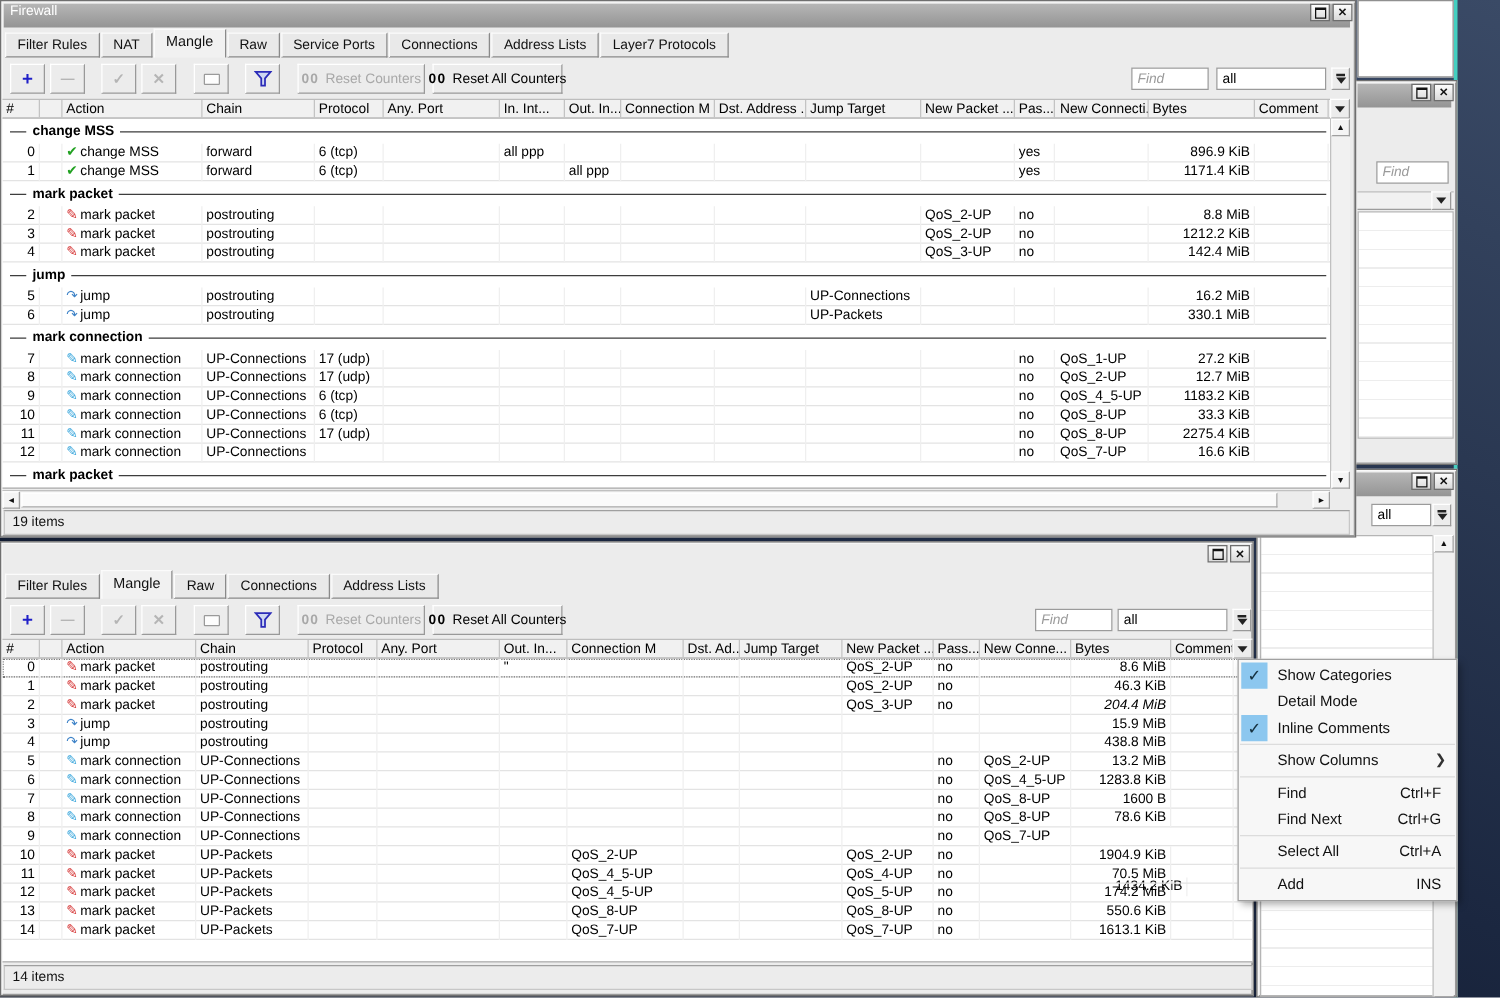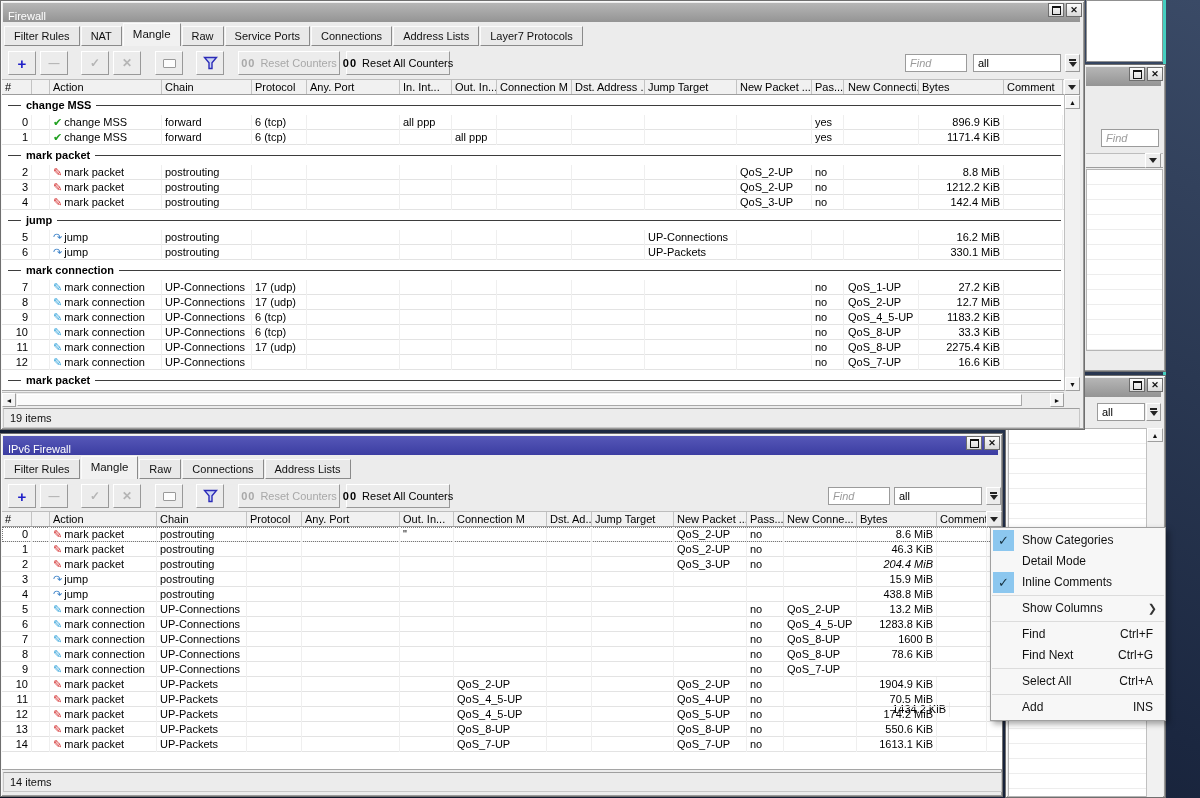--- a/index.html
+++ b/index.html
@@ -5,21 +5,21 @@
   * { margin:0; padding:0; box-sizing:border-box; }
   html,body { width:1200px; height:798px; overflow:hidden; }
   body { font-family:"Liberation Sans", sans-serif; font-size:11px; position:relative;
          background:linear-gradient(205deg,#3a4a66 0%,#2a3852 28%,#1b2740 55%,#111a2e 80%,#0c1322 100%); }
   .accent-line { position:absolute; top:0; width:3px; height:798px; background:#45cfc0; }
 
   
   .win { position:absolute; background:#ececec; border:1px solid #6f6f6f;
          box-shadow: inset 1px 1px 0 #f9f9f9, inset -1px -1px 0 #9a9a9a; }
   .titlebar { position:absolute; left:2px; top:2px; right:4px; height:19px; color:#fff;
-              display:flex; align-items:flex-end; padding-left:5px; }
+              display:flex; align-items:flex-start; padding-left:5px; }
   .titlebar.inactive { background:linear-gradient(#b6b6b6,#949494); }
   .titlebar.active   { background:linear-gradient(#5658b8,#3c3da2); }
   .winbtns { position:absolute; right:2px; top:2px; display:flex; gap:2px; }
   .wbtn { width:16px; height:14px; background:linear-gradient(#fdfdfd,#d9d9d9); border:1px solid #6e6e6e;
           display:flex; align-items:center; justify-content:center; }
   .wbtn-max::before { content:""; width:7px; height:6px; border:1px solid #111; border-top-width:2px; display:block; }
   .wbtn-close::before { content:"✕"; font-size:9px; font-weight:bold; color:#111; line-height:1; }
 
   
   .tabs { position:absolute; left:3px; top:22px; height:23px; display:flex; align-items:flex-end; }
@@ -496,23 +496,20 @@
     <div class="sbtn" style="left:0; top:0; bottom:0; width:14px;">◄</div>
     <div class="sbtn" style="right:0; top:0; bottom:0; width:14px;">►</div>
     <div class="sthumb" style="left:15px; top:1px; bottom:1px; width:1005px;"></div>
   </div>
   <div class="statusbar" style="left:2px; top:407px; width:1077px; height:20px;">
     <span>19 items</span>
   </div>
 </div>
 
 <div class="win" id="v6" style="left:0; top:433px; width:1003px; height:364px; z-index:20;">
-  <div class="titlebar active">
-    <span>IPv6 Firewall</span>
-  </div>
   <div class="winbtns">
     <div class="wbtn wbtn-max"></div>
     <div class="wbtn wbtn-close"></div>
   </div>
   <div class="tabs" id="v6-tabs">
       <div class="tab">Filter Rules</div>
       <div class="tab active">Mangle</div>
       <div class="tab">Raw</div>
       <div class="tab">Connections</div>
       <div class="tab">Address Lists</div>

